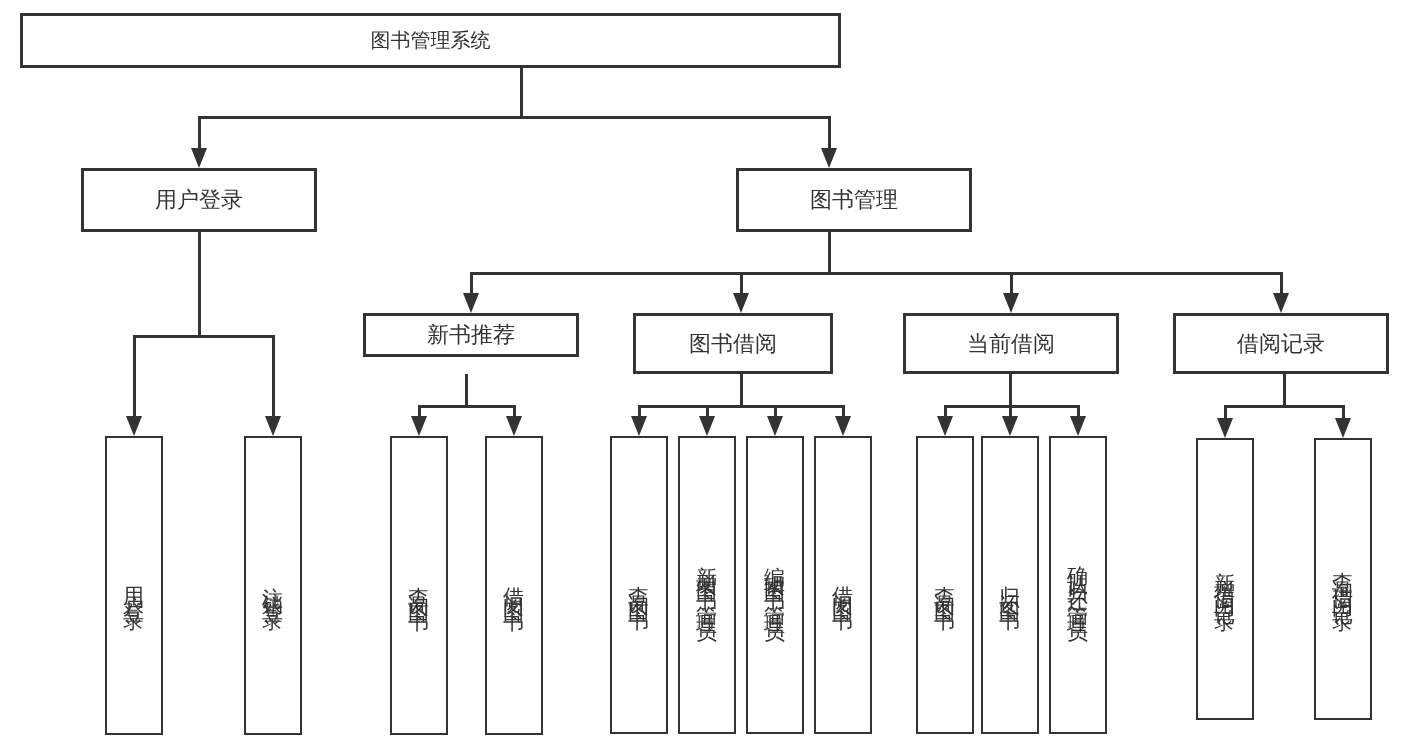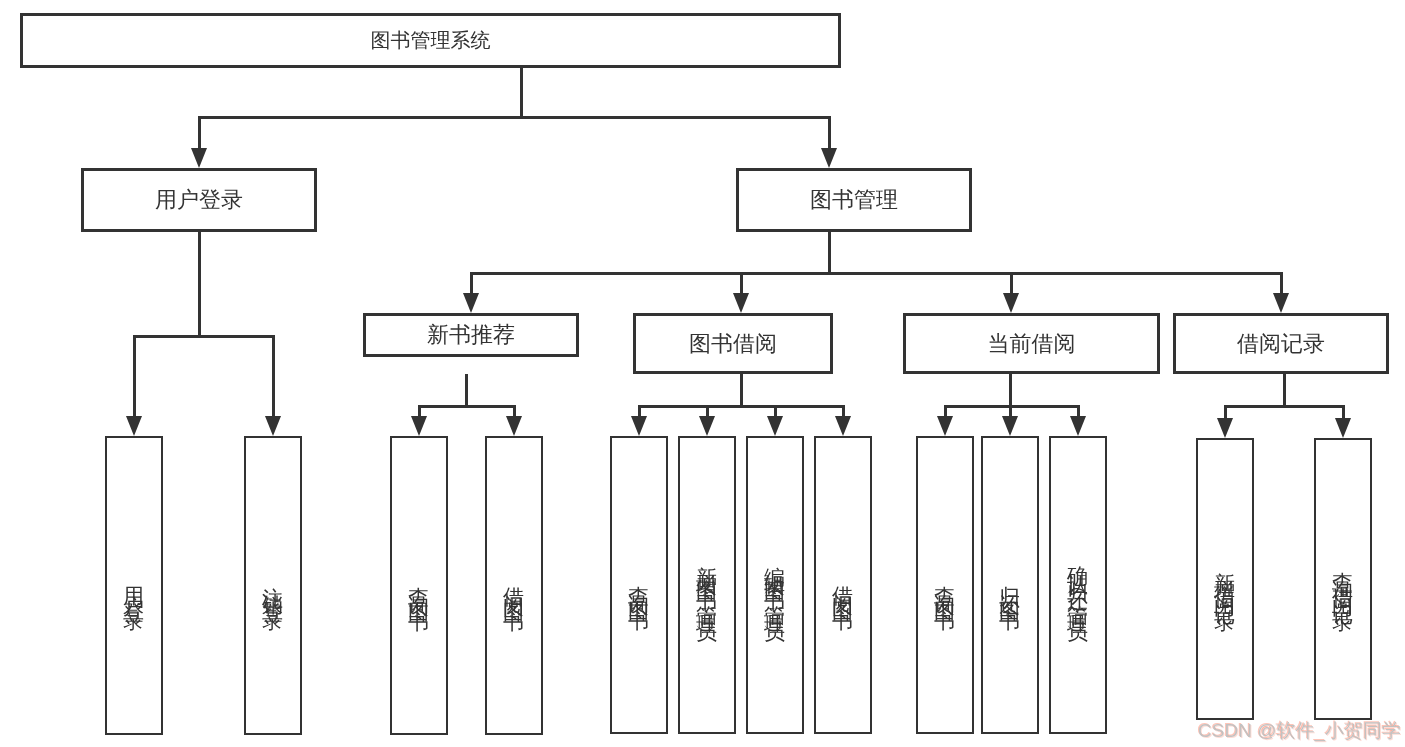--- a/index.html
+++ b/index.html
@@ -86,21 +86,21 @@
   <div class="box" style="left:711px; top:168px; width:236px; height:64px;margin-left:25px;">
     <span class="label">图书管理</span>
   </div>
 
   <div class="box" style="left:363px; top:313px; width:216px; height:44px;">
     <span class="label">新书推荐</span>
   </div>
   <div class="box" style="left:633px; top:313px; width:200px; height:61px;">
     <span class="label">图书借阅</span>
   </div>
-  <div class="box" style="left:903px; top:313px; width:257px; height:61px;">
+  <div class="box" style="left:903px; top:313px; width:216px; height:61px;">
     <span class="label">当前借阅</span>
   </div>
   <div class="box" style="left:1173px; top:313px; width:216px; height:61px;">
     <span class="label">借阅记录</span>
   </div>
 
   <div class="box leaf" style="left:105px; top:436px; height:299px;">
     <span class="vtext">用户登录</span>
   </div>
   <div class="box leaf" style="left:244px; top:436px; height:299px;">
@@ -196,15 +196,14 @@
   <div class="vl" style="left:1076.5px; top:405px; height:13px;"></div>
   <div class="arrow" style="left:1070px; top:416px;"></div>
 
   <div class="vl" style="left:1282.5px; top:374px; height:34px;"></div>
   <div class="hl" style="left:1223.5px; top:405px; width:121px;"></div>
   <div class="vl" style="left:1223.5px; top:405px; height:15px;"></div>
   <div class="arrow" style="left:1217px; top:418px;"></div>
   <div class="vl" style="left:1341.5px; top:405px; height:15px;"></div>
   <div class="arrow" style="left:1335px; top:418px;"></div>
 
-  <div class="watermark">CSDN @软件_小贺同学</div>
 
 </div>
 
 </body></html>

